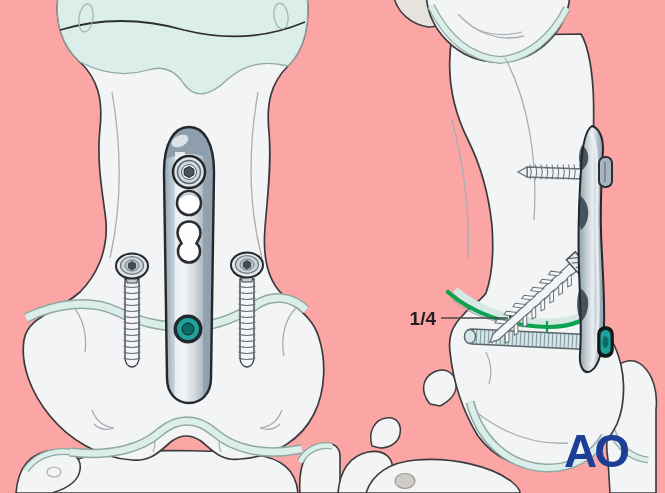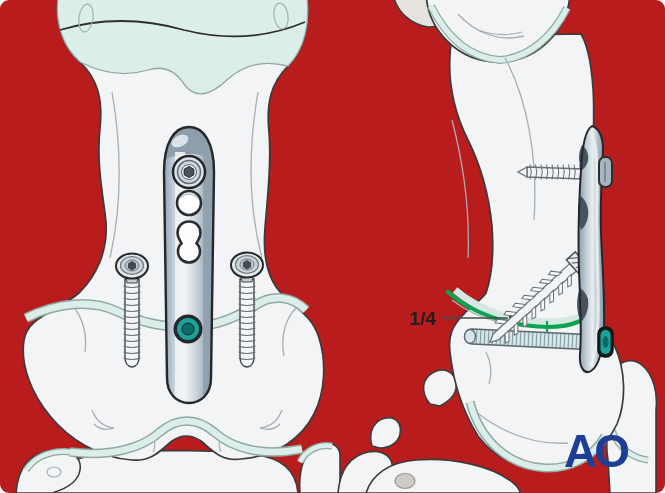--- a/index.html
+++ b/index.html
@@ -1,17 +1,17 @@
 <!DOCTYPE html>
 <html><head>
 <meta charset="utf-8">
 <style>
   html,body{margin:0;padding:0;background:#ffffff;}
-  #stage{position:relative;width:665px;height:493px;background:#b91c1c;overflow:hidden;
-         font-family:"Liberation Sans", sans-serif;border-radius:9px;}
+  #stage{position:relative;width:665px;height:493px;background:#fca5a5;overflow:hidden;
+         font-family:"Liberation Sans", sans-serif;}
   svg text{font-family:"Liberation Sans","DejaVu Sans",sans-serif;}
   .lbl{font-weight:bold;font-size:19px;}
   .logo{font-weight:bold;font-size:46px;letter-spacing:-3px;}
 </style>
 </head>
 <body>
 
 <div id="stage">
 <svg width="665" height="493" viewBox="0 0 665 493">
   <defs>

